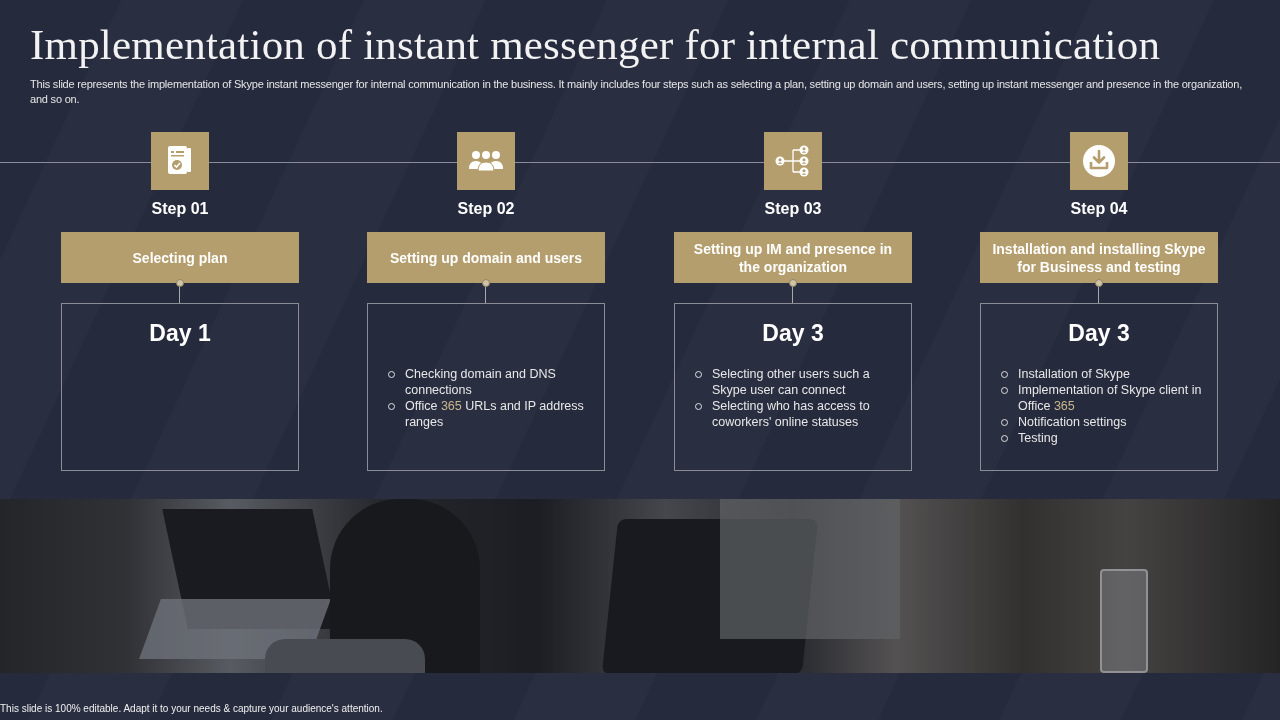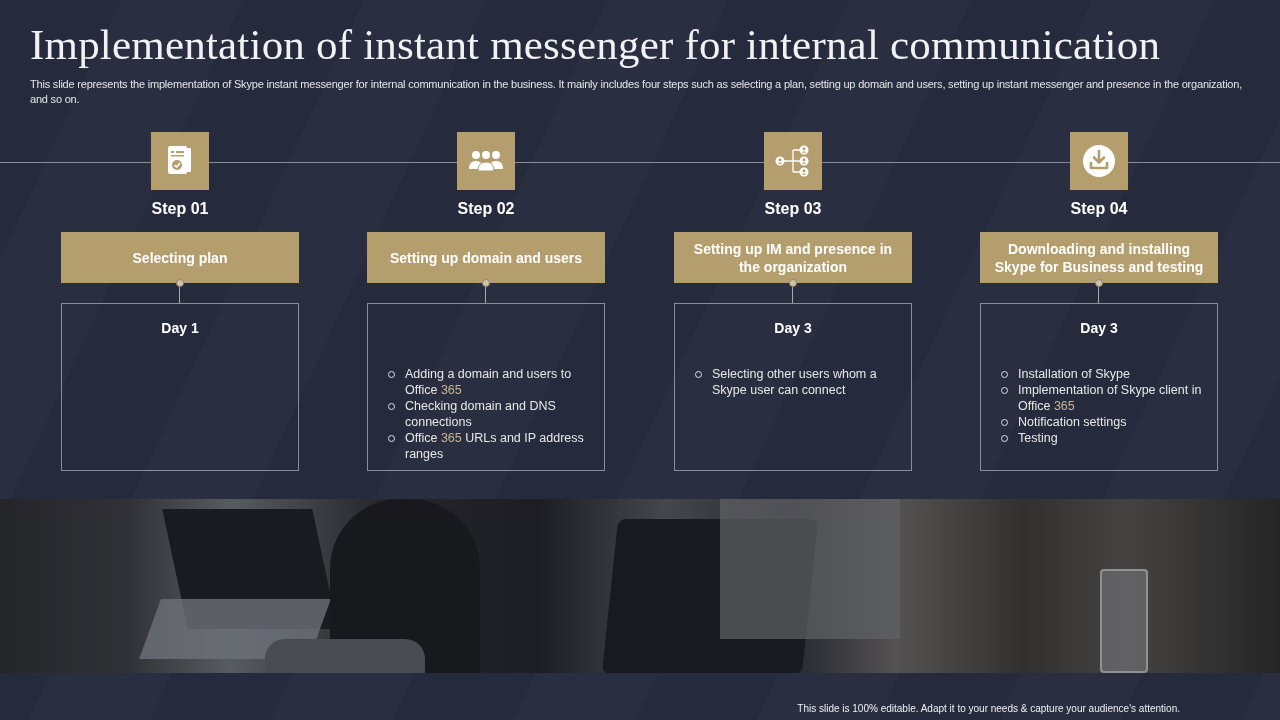--- a/index.html
+++ b/index.html
@@ -47,38 +47,38 @@
   }
   .vline {
     position: absolute; top: 155px; left: 118px; width: 1px; height: 16px; background: #a9a9ad;
   }
   .day-box {
     position: absolute; top: 171px; left: 0; width: 238px; height: 168px;
     border: 1px solid #8a8c96;
   }
   .day-title {
     position: absolute; top: 16px; left: 0; width: 100%; text-align: center;
-    font-size: 14px; font-weight: bold; color: #ffffff;
+    font-size: 23px; font-weight: bold; color: #ffffff;
   }
   .day-list { position: absolute; top: 62px; left: 18px; right: 10px; list-style: none; }
   .day-list li {
     position: relative; padding-left: 19px; font-size: 12.5px; line-height: 16px; color: #e8e8e8;
   }
   .day-list li::before {
     content: ""; position: absolute; left: 2px; top: 5px; width: 5px; height: 5px;
     border: 1px solid #e0e0e0; border-radius: 50%;
   }
   .hl { color: #c9b78e; }
   .photo {
     position: absolute; left: 0; top: 499px; width: 1280px; height: 174px; overflow: hidden;
     background: linear-gradient(90deg, #2a2a2c 0%, #3a3b3e 10%, #6f7277 18%, #2b2c30 30%, #1f2024 42%, #55575b 52%, #2e3035 62%, #6a6563 70%, #3d3935 80%, #55524e 88%, #2b2927 100%);
   }
   .ph { position: absolute; }
   .footer {
-    position: absolute; left: 0; top: 703px; width: 1180px; text-align: right;
+    position: absolute; left: 0; top: 703px; width: 1180px; text-align: left;
     font-size: 10px; color: #f0f0f0;
   }
 </style>
 </head>
 <body>
 
 <div class="title">Implementation of instant messenger for internal communication</div>
 <div class="subtitle">This slide represents the implementation of Skype instant messenger for internal communication in the business. It mainly includes four steps such as selecting a plan, setting up domain and users, setting up instant messenger and presence in the organization, and so on.</div>
 
 <div class="hline"></div>
@@ -114,21 +114,20 @@
       <path d="M21 20 q0 -8 7 -8 q7 0 7 8z" fill="#fff"></path>
       <path d="M10 22 q0 -9 8 -9 q8 0 8 9z" fill="#fff" stroke="#b59e6d" stroke-width="1"></path>
     </svg>
   </div>
   <div class="step-label">Step 02</div>
   <div class="gold-box">Setting up domain and users</div>
   <div class="dot"></div>
   <div class="vline"></div>
   <div class="day-box">
     <ul class="day-list">
-      <li><span>Adding a domain and users to Office </span><span class="hl">365</span></li>
       <li><span>Checking domain and DNS connections</span></li>
       <li><span>Office </span><span class="hl">365</span><span> URLs and IP address ranges</span></li>
     </ul>
   </div>
 </div>
 
 <div class="step" style="left:674px;">
   <div class="icon-box">
     <svg width="40" height="40" viewBox="0 0 40 40">
       <path d="M11 20 H20 M20 9 V31 M20 9 H27 M20 20 H27 M20 31 H27" stroke="#fff" stroke-width="1.3" fill="none"></path>
@@ -150,35 +149,36 @@
       </g>
     </svg>
   </div>
   <div class="step-label">Step 03</div>
   <div class="gold-box">Setting up IM and presence in the organization</div>
   <div class="dot"></div>
   <div class="vline"></div>
   <div class="day-box">
     <div class="day-title">Day 3</div>
     <ul class="day-list">
-      <li><span>Selecting other users whom a Skype user can connect</span></li>
+      <li><span>Selecting other users such a Skype user can connect</span></li>
+      <li><span>Selecting who has access to coworkers' online statuses</span></li>
     </ul>
   </div>
 </div>
 
 <div class="step" style="left:980px;">
   <div class="icon-box">
     <svg width="34" height="34" viewBox="0 0 34 34">
       <circle cx="17" cy="17" r="16" fill="#fff"></circle>
       <path d="M17 7 V18 M12 13.5 L17 18.5 L22 13.5" stroke="#b59e6d" stroke-width="2.6" fill="none" stroke-linecap="round" stroke-linejoin="round"></path>
       <path d="M9 18 V24 H25 V18" stroke="#b59e6d" stroke-width="2.6" fill="none" stroke-linejoin="round"></path>
     </svg>
   </div>
   <div class="step-label">Step 04</div>
-  <div class="gold-box">Downloading and installing Skype for Business and testing</div>
+  <div class="gold-box">Installation and installing Skype for Business and testing</div>
   <div class="dot"></div>
   <div class="vline"></div>
   <div class="day-box">
     <div class="day-title">Day 3</div>
     <ul class="day-list">
       <li><span>Installation of Skype</span></li>
       <li><span>Implementation of Skype client in Office </span><span class="hl">365</span></li>
       <li><span>Notification settings</span></li>
       <li><span>Testing</span></li>
     </ul>

